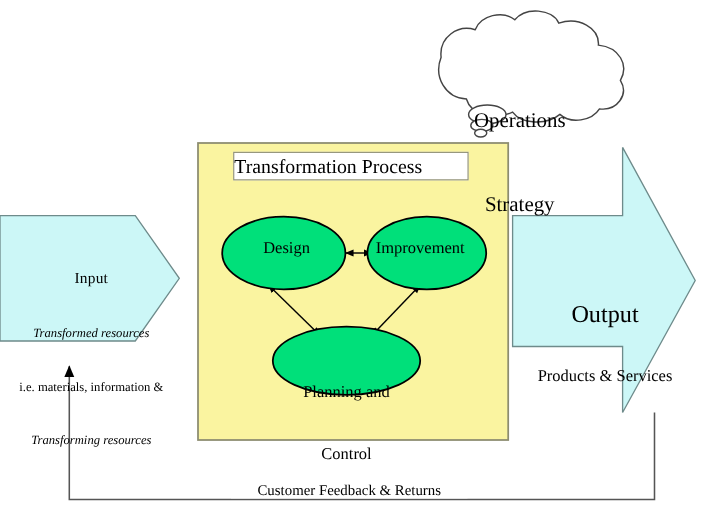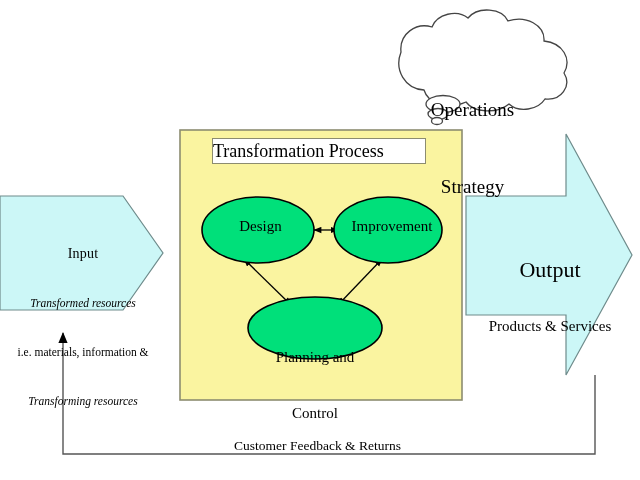--- a/index.html
+++ b/index.html
@@ -49,20 +49,21 @@
   }
 
   
   #output-text-block {
     left: 470px;
     top: 222px;
     width: 160px;
   }
   #output-title {
     font-size: 22px;
+    margin-top: 16px;
   }
   #output-sub {
     font-size: 15px;
   }
 
   
   #tp-label {
     left: 212px;
     top: 138px;
     width: 214px;
@@ -73,21 +74,21 @@
     font-size: 18px;
     line-height: 24px;
     text-align: left;
   }
 
   
   .ell-label {
     font-size: 15px;
   }
   #design-label { left: 203px; top: 218px; width: 115px; }
-  #improvement-label { left: 331px; top: 218px; width: 122px; }
+  #improvement-label { left: 321px; top: 218px; width: 122px; }
   #planning-label { left: 250px; top: 310px; width: 130px; line-height: 1.25; }
 
   
   #cloud-label {
     left: 390px;
     top: 46px;
     width: 165px;
     font-size: 19px;
     line-height: 1.35;
   }

